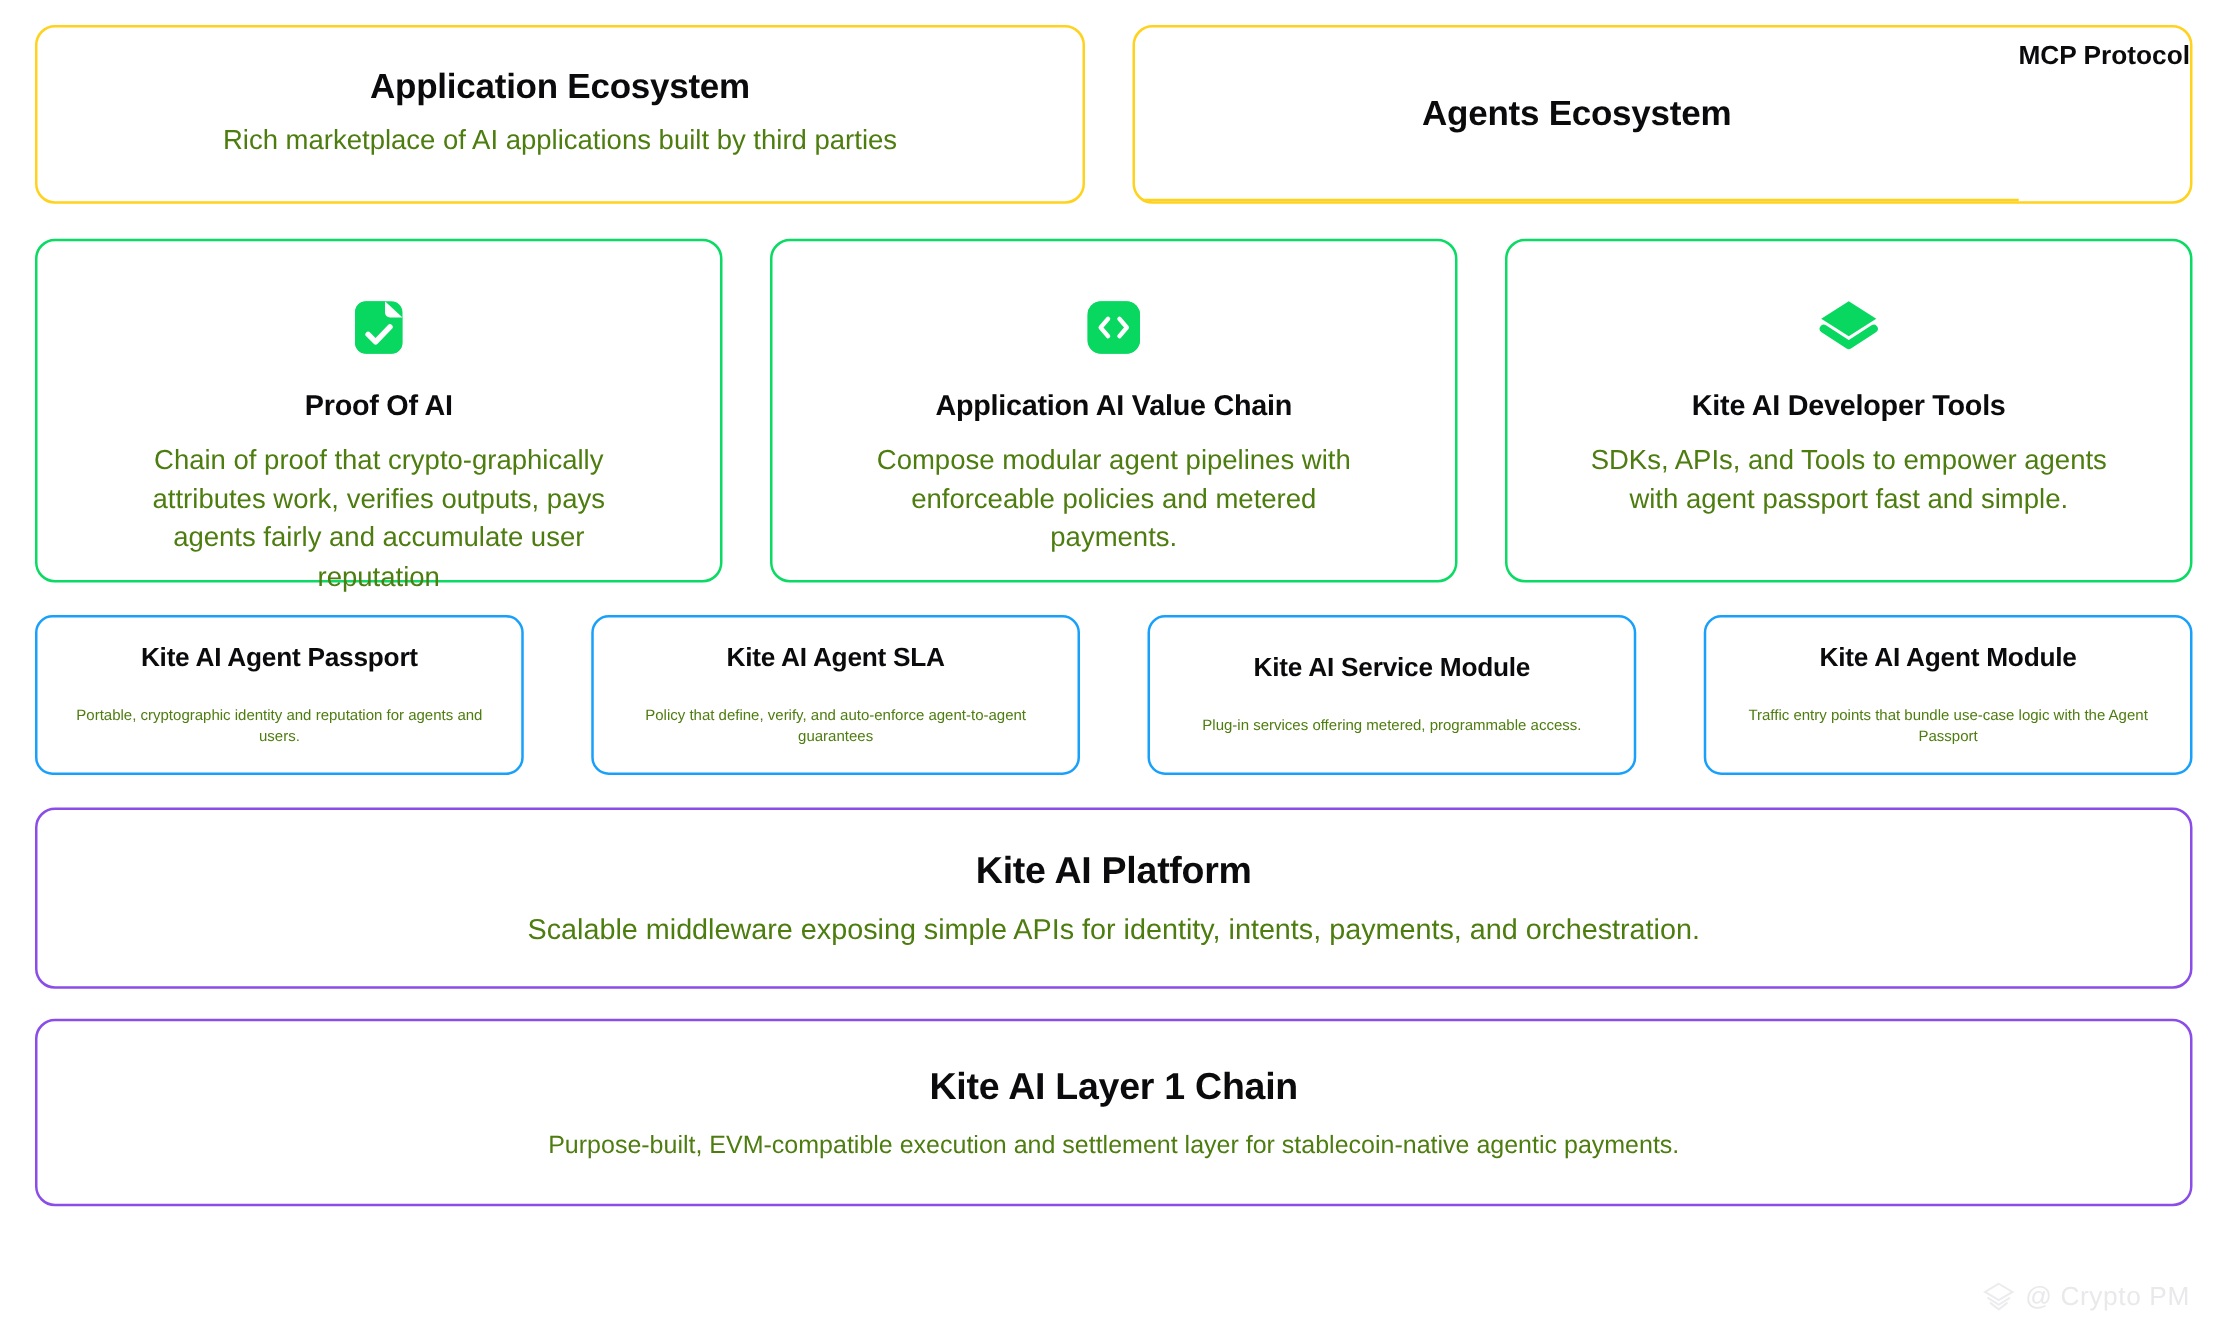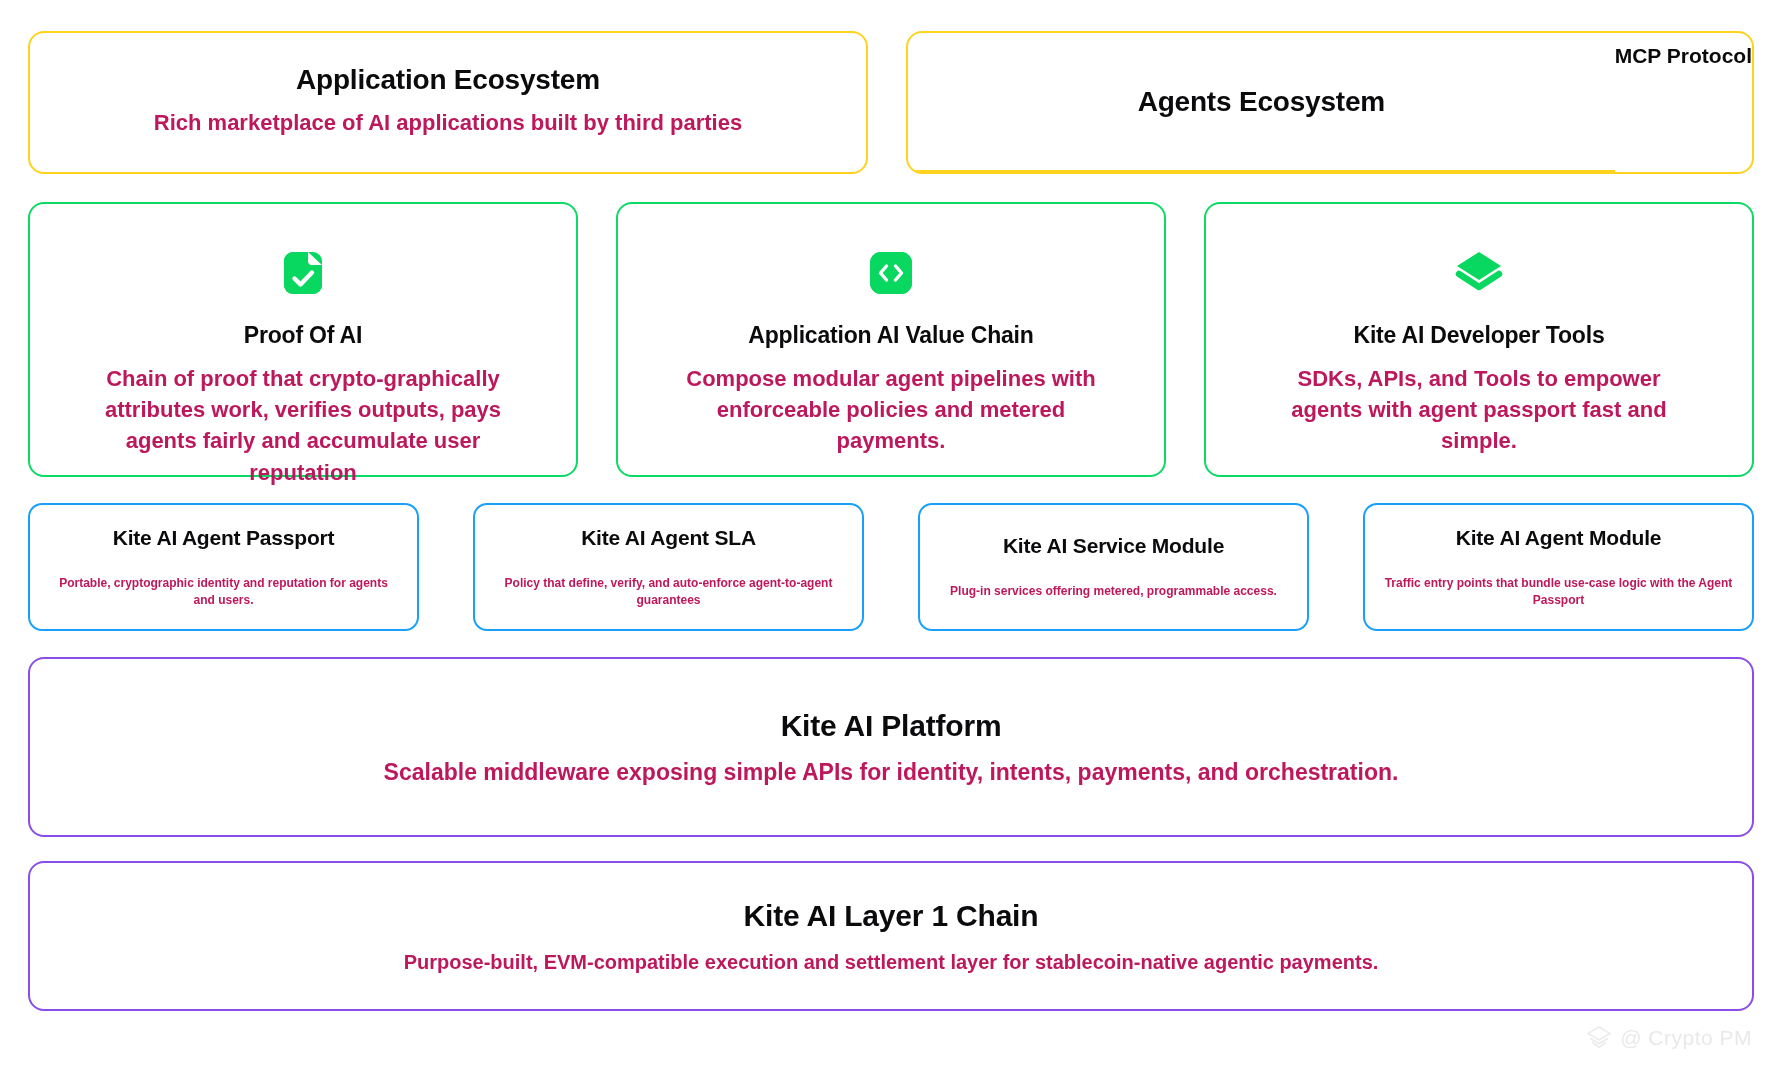--- a/index.html
+++ b/index.html
@@ -10,42 +10,42 @@
     background: #ffffff;
     font-family: "Liberation Sans", sans-serif;
     overflow: hidden;
   }
 
   #stage {
     position: relative;
     width: 1782px;
     height: 1067px;
     background: #ffffff;
-    padding: 31px 28px 0 28px;
+    padding: 20px 28px 0 28px;
   }
 
   
   .card {
     background: #ffffff;
     border-radius: 16px;
     display: flex;
     flex-direction: column;
     align-items: center;
     justify-content: center;
     text-align: center;
   }
 
   .title {
     color: #0b0b0d;
     font-weight: bold;
     letter-spacing: -0.2px;
   }
   .desc {
-    color: #be185d;
-    font-weight: bold;
+    color: #4d7c0f;
+    font-weight: normal;
   }
 
   
   .row-eco {
     display: flex;
     gap: 38px;
     height: 143px;
   }
   .eco-left {
     border: 2px solid #FFD21E;
@@ -131,21 +131,21 @@
   .blue-card .title { font-size: 21px; margin-bottom: 9px; }
   .blue-card .desc  { font-size: 12px; line-height: 1.40; margin-top: 16px; }
 
   
   .purple-card {
     border: 2px solid #8B4DE8;
     border-radius: 16px;
     margin-top: 26px;
     justify-content: center;
   }
-  .platform-card { height: 180px; }
+  .platform-card { height: 145px; }
   .platform-card .inner { width: 1700px; text-align: center; }
   .platform-card .title { font-size: 30px; margin-bottom: 16px; }
   .platform-card .desc  { font-size: 23px; }
 
   .chain-card { height: 150px; margin-top: 24px; }
   .chain-card .inner { width: 1670px; text-align: center; }
   .chain-card .title { font-size: 30px; margin-bottom: 18px; }
   .chain-card .desc  { font-size: 20px; }
 
   

